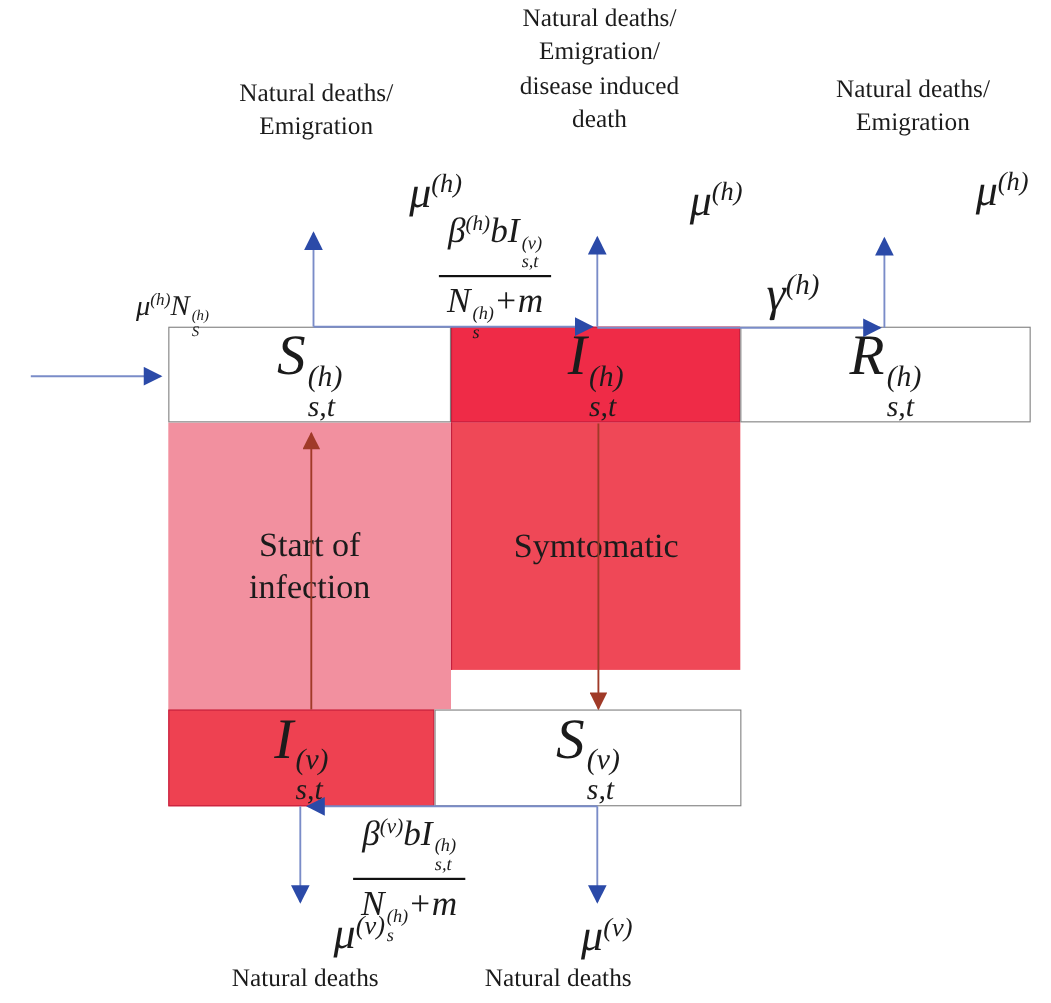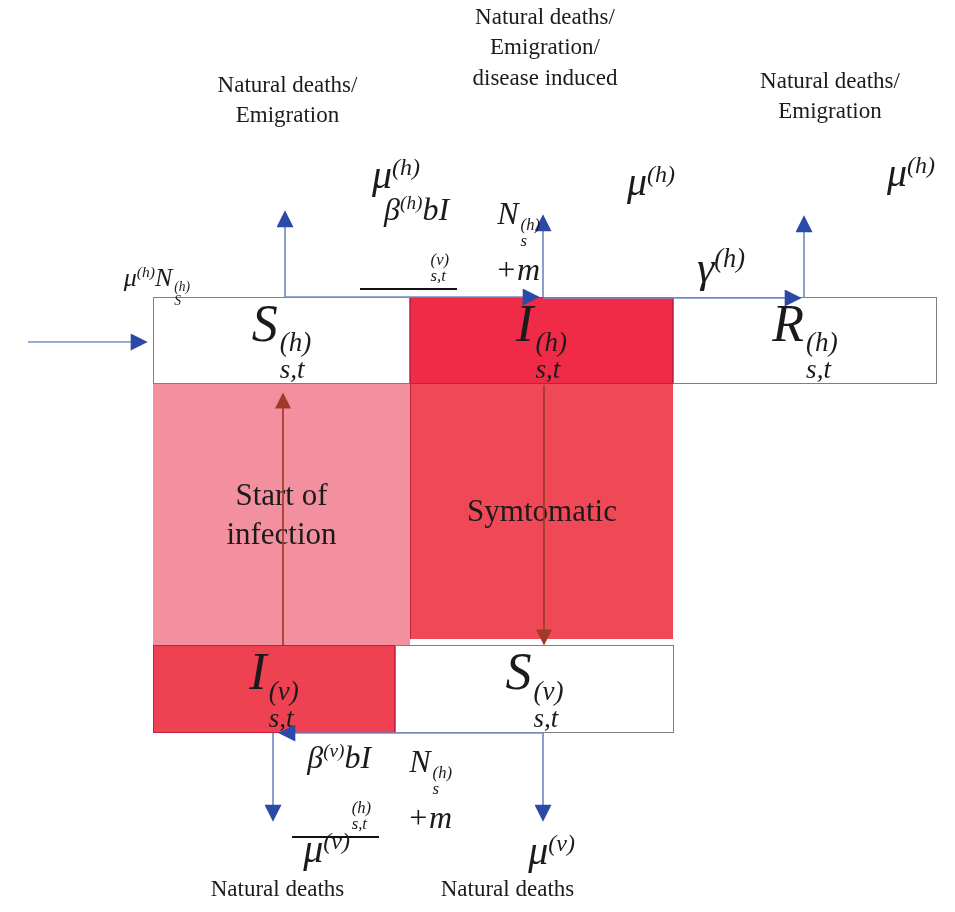--- a/index.html
+++ b/index.html
@@ -9,34 +9,34 @@
   }
   
   .box,.region{position:absolute;box-sizing:border-box;display:flex;align-items:center;justify-content:center;}
   .box{border:1px solid var(--c-box-border,#7f7f7f);background:#ffffff;}
   #box-ih{left:410px;top:297px;width:263px;height:87px;background:var(--c-infected-host-box);border:1px solid var(--c-infected-host-border);}
   #box-sh{left:153px;top:297px;width:257px;height:87px;}
   #box-rh{left:673px;top:297px;width:264px;height:87px;}
   #box-iv{left:153px;top:645px;width:242px;height:88px;background:var(--c-infected-vector-box);border:1px solid var(--c-infected-host-border);}
   #box-sv{left:395px;top:645px;width:279px;height:88px;}
   #region-start{left:153px;top:384px;width:257px;height:261px;background:var(--c-start-infection-region);}
-  #region-sym{left:410px;top:384px;width:263px;height:255px;background:var(--c-symptomatic-region);border-left:1px solid var(--c-infected-host-border);}
+  #region-sym{left:410px;top:384px;width:263px;height:225px;background:var(--c-symptomatic-region);border-left:1px solid var(--c-infected-host-border);}
   .region-label{font-size:31px;line-height:1.25;text-align:center;}
   
   .mi{font-style:italic;}
   .sups{font-style:italic;font-size:0.60em;vertical-align:0.55em;letter-spacing:0;}
   .mstack{display:inline-flex;flex-direction:column;align-items:flex-start;line-height:1;font-size:0.52em;vertical-align:-0.38em;margin-left:2px;font-style:italic;}
   .comp-label{font-size:52px;line-height:1;}
   .rate{position:absolute;font-size:40px;line-height:1.25;text-align:right;}
   .rate-small{font-size:26px;}
   .gamma{font-size:44px;}
   
   .lbl{position:absolute;font-size:23px;line-height:1.32;text-align:center;}
   
-  .frac{position:absolute;display:flex;flex-direction:row;align-items:center;font-size:32px;line-height:1.2;text-align:right;}
+  .frac{position:absolute;display:flex;flex-direction:column;align-items:center;font-size:32px;line-height:1.2;}
   .frac .num{border-bottom:2px solid #111;padding:0 8px 3px 8px;}
   .frac .den{padding-top:2px;}
   
   svg.arrows{position:absolute;left:0;top:0;pointer-events:none;}
   .blueline{stroke:var(--c-arrow-blue-line,#7a8cc8);stroke-width:1.7;fill:none;}
   .brownline{stroke:var(--c-arrow-brown,#a03a28);stroke-width:1.7;fill:none;}
   #mhead-blue path{fill:var(--c-arrow-blue-head,#2b4aa8);}
   #mhead-brown path{fill:var(--c-arrow-brown,#a03a28);}
 </style>
 </head>
@@ -110,20 +110,21 @@
   <div class="lbl" style="left:155px;top:70px;width:265px;">
     <div>Natural deaths/</div>
     <div>Emigration</div>
   </div>
   <div class="rate" style="left:155px;top:150px;width:265px;"><span class="mi">μ</span><span class="sups">(h)</span></div>
 
   <div class="lbl" style="left:415px;top:2px;width:260px;">
     <div>Natural deaths/</div>
     <div>Emigration/</div>
     <div>disease induced</div>
+    <div>death</div>
   </div>
   <div class="rate" style="left:415px;top:157px;width:260px;"><span class="mi">μ</span><span class="sups">(h)</span></div>
 
   <div class="lbl" style="left:700px;top:66px;width:260px;">
     <div>Natural deaths/</div>
     <div>Emigration</div>
   </div>
   <div class="rate" style="left:690px;top:148px;width:245px;"><span class="mi">μ</span><span class="sups">(h)</span></div>
 
   <div class="rate rate-small" style="left:0px;top:262px;width:190px;"><span class="mi">μ</span><span class="sups">(h)</span><span class="mi">N</span><span class="mstack">

